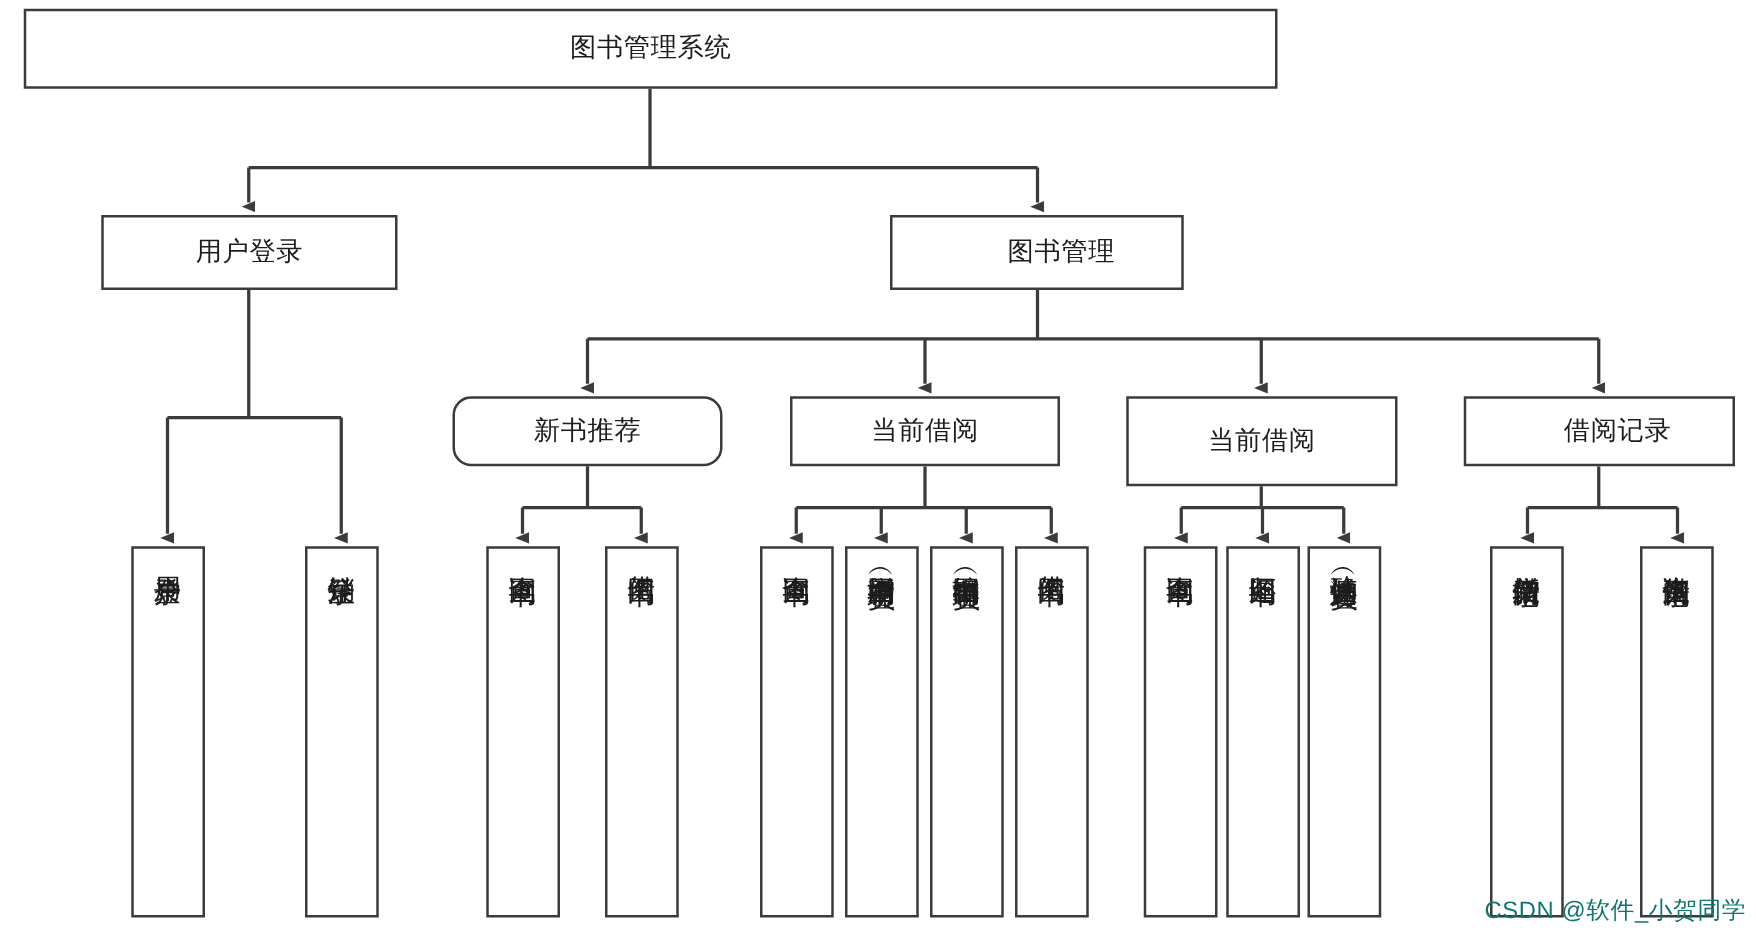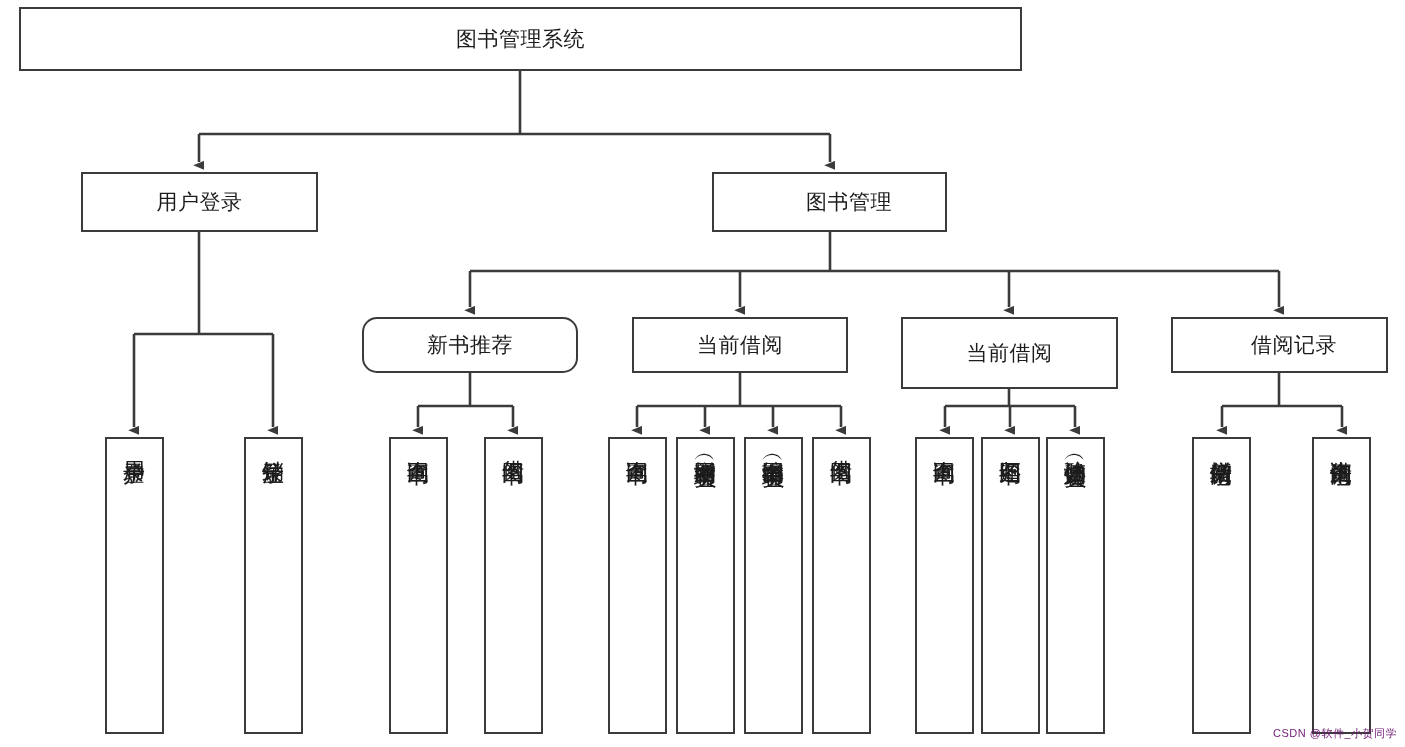--- a/index.html
+++ b/index.html
@@ -58,22 +58,22 @@
     font-size: 22px;
     line-height: 1.05;
     letter-spacing: 1px;
     white-space: nowrap;
     margin: 0 auto;
   }
   #watermark {
     position: absolute;
     right: 8px;
     bottom: 6px;
-    font-size: 11px;
-    color: #701a75;
+    font-size: 19px;
+    color: #0f766e;
     letter-spacing: 0.5px;
     z-index: 5;
     user-select: none;
     white-space: nowrap;
     margin-left: 29px;
   }
 </style>
 </head>
 <body>
 

